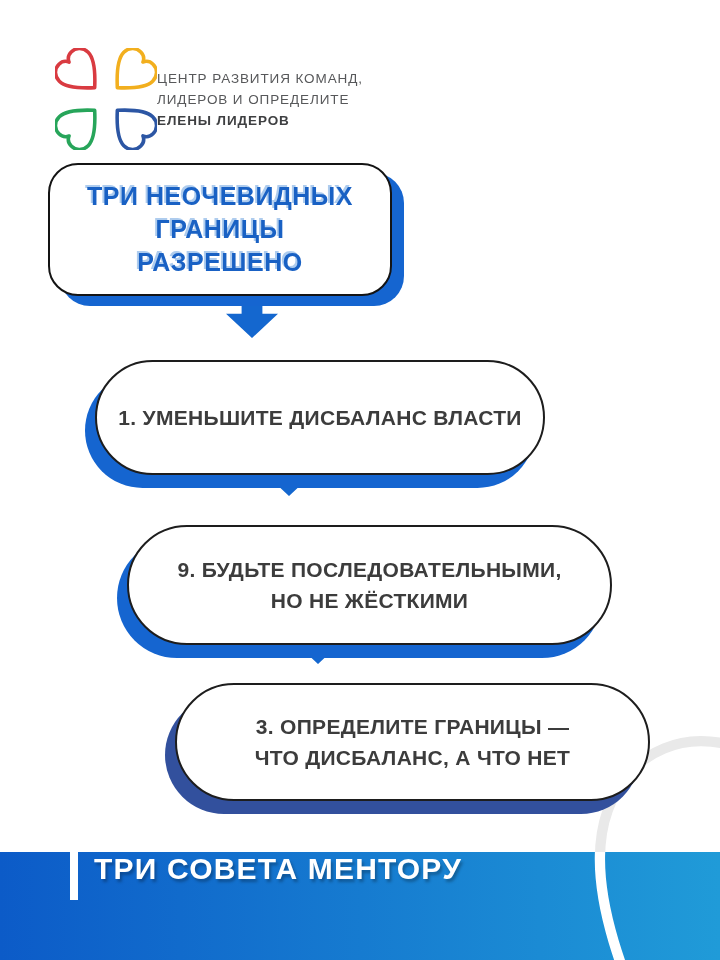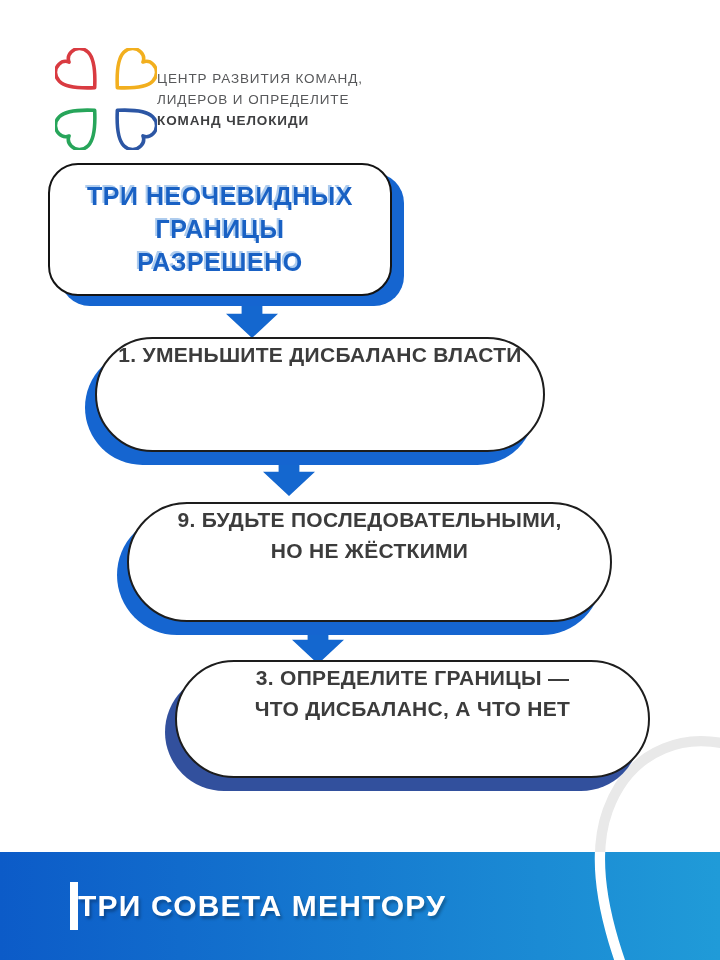--- a/index.html
+++ b/index.html
@@ -26,22 +26,22 @@
     box-shadow:12px 10px 0 var(--shadow-blue);
     display:flex;flex-direction:column;align-items:center;justify-content:center;
     z-index:2;text-align:center;
   }
   .titlebox span{
     display:block;color:var(--title-text);font-weight:bold;font-size:25px;line-height:33px;
     letter-spacing:.5px;text-shadow:-2px -2px 0 rgba(160,195,235,.85);
   }
   .pill{
     position:absolute;box-sizing:border-box;background:#fff;border:2px solid #1d1d1d;border-radius:60px;
-    display:flex;flex-direction:column;align-items:center;justify-content:flex-start;
-    z-index:2;text-align:center;
+    display:flex;flex-direction:column;align-items:center;justify-content:center;
+    z-index:2;text-align:center;margin-top:23px;
   }
   .pill span{display:block;color:var(--step-text);font-weight:bold;font-size:21px;line-height:31px;letter-spacing:.3px;}
   .pill1{left:95px;top:337px;width:450px;height:115px;box-shadow:-10px 13px 0 var(--shadow-blue);}
   .pill2{left:127px;top:502px;width:485px;height:120px;box-shadow:-10px 13px 0 var(--shadow-blue);}
   .pill3{left:175px;top:660px;width:475px;height:118px;box-shadow:-10px 13px 0 var(--shadow-navy);}
   .arrow{
     position:absolute;width:52px;height:44px;background:var(--arrow);z-index:1;
     clip-path:polygon(30% 0,70% 0,70% 45%,100% 45%,50% 100%,0 45%,30% 45%);
   }
   .arrow1{left:226px;top:294px;}
@@ -52,21 +52,21 @@
   .watermark{position:absolute;left:525px;top:735px;width:430px;height:430px;transform:rotate(20deg);z-index:0;}
   .watermark use{fill:none;stroke:var(--watermark-gray);stroke-width:2.4;}
 
   
   .footer{
     position:absolute;left:0;top:852px;width:720px;height:108px;overflow:hidden;z-index:3;
     background:linear-gradient(90deg,var(--bar-left) 0%,var(--bar-right) 100%);
   }
   .footer .watermark-white{position:absolute;left:525px;top:-117px;width:430px;height:430px;transform:rotate(20deg);}
   .footer .watermark-white use{fill:none;stroke:#ffffff;stroke-width:2.4;}
-  .footer-inner{position:absolute;left:70px;top:0;height:100%;display:flex;align-items:center;gap:0;}
+  .footer-inner{position:absolute;left:70px;top:0;height:100%;display:flex;gap:16px;}
   .accent-bar{width:8px;height:48px;background:#ffffff;}
   .footer-title{
     color:#ffffff;font-weight:bold;font-size:30px;letter-spacing:1.2px;
     text-shadow:2px 3px 3px rgba(0,0,0,.28);white-space:nowrap;
   }
 </style>
 </head>
 <body>
 
 <svg width="0" height="0" style="position:absolute">
@@ -78,21 +78,21 @@
 <div class="brand">
   <svg class="clover" viewBox="0 0 110 110">
     <use href="#heart-shape" class="leaf-red" transform="translate(0.5,0.5) scale(0.55) rotate(-45,50,50)"></use>
     <use href="#heart-shape" class="leaf-yellow" transform="translate(54.5,0.5) scale(0.55) rotate(45,50,50)"></use>
     <use href="#heart-shape" class="leaf-green" transform="translate(0.5,54.5) scale(0.55) rotate(-135,50,50)"></use>
     <use href="#heart-shape" class="leaf-blue" transform="translate(54.5,54.5) scale(0.55) rotate(135,50,50)"></use>
   </svg>
   <div class="brand-text">
     <div class="b1">ЦЕНТР РАЗВИТИЯ КОМАНД,</div>
     <div class="b2">ЛИДЕРОВ И ОПРЕДЕЛИТЕ</div>
-    <div class="b3">КОМАНД ЧЕЛОКИДИ</div>
+    <div class="b3">ЕЛЕНЫ ЛИДЕРОВ</div>
   </div>
 </div>
 
 <svg class="watermark" viewBox="0 0 100 100">
   <use href="#heart-shape"></use>
 </svg>
 
 <div class="titlebox">
   <span>ТРИ НЕОЧЕВИДНЫХ</span>
   <span>ГРАНИЦЫ</span>

